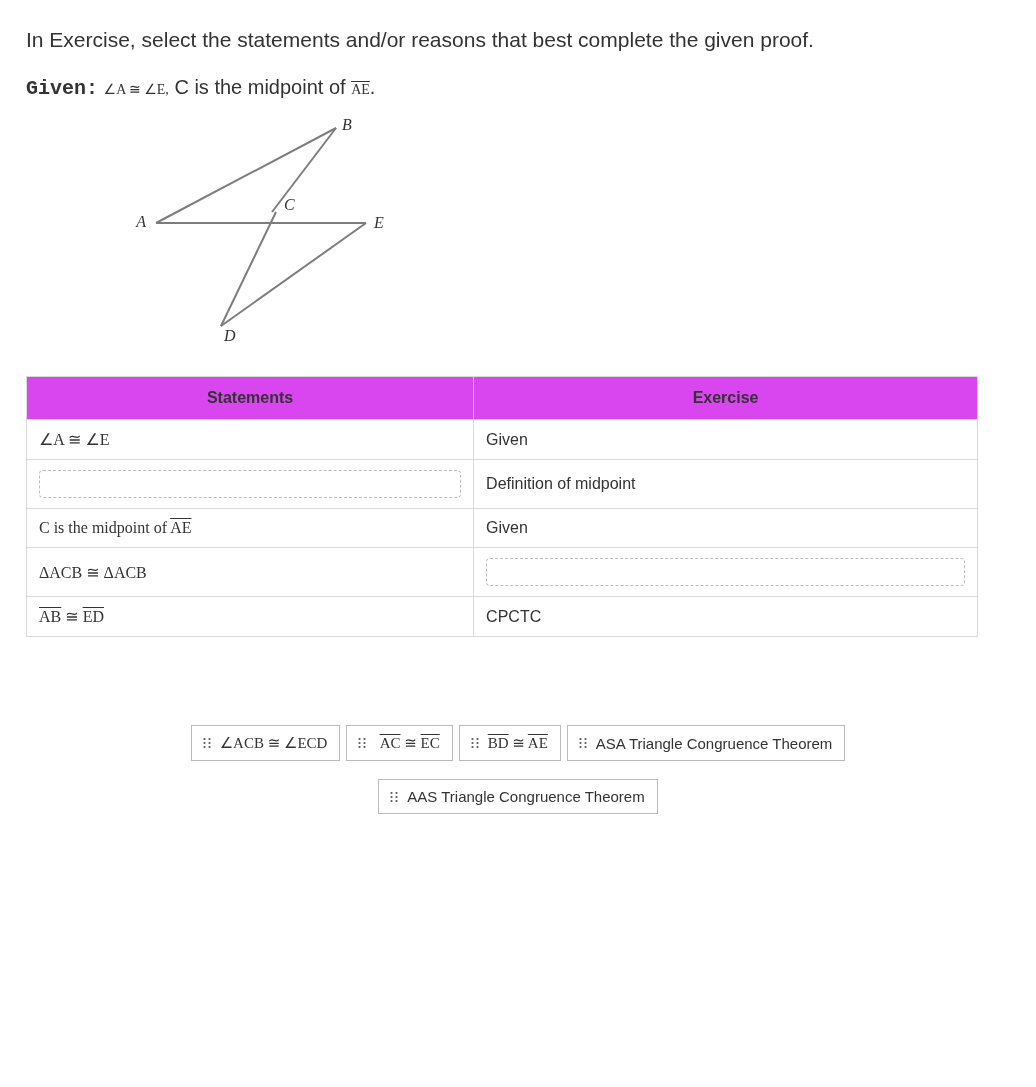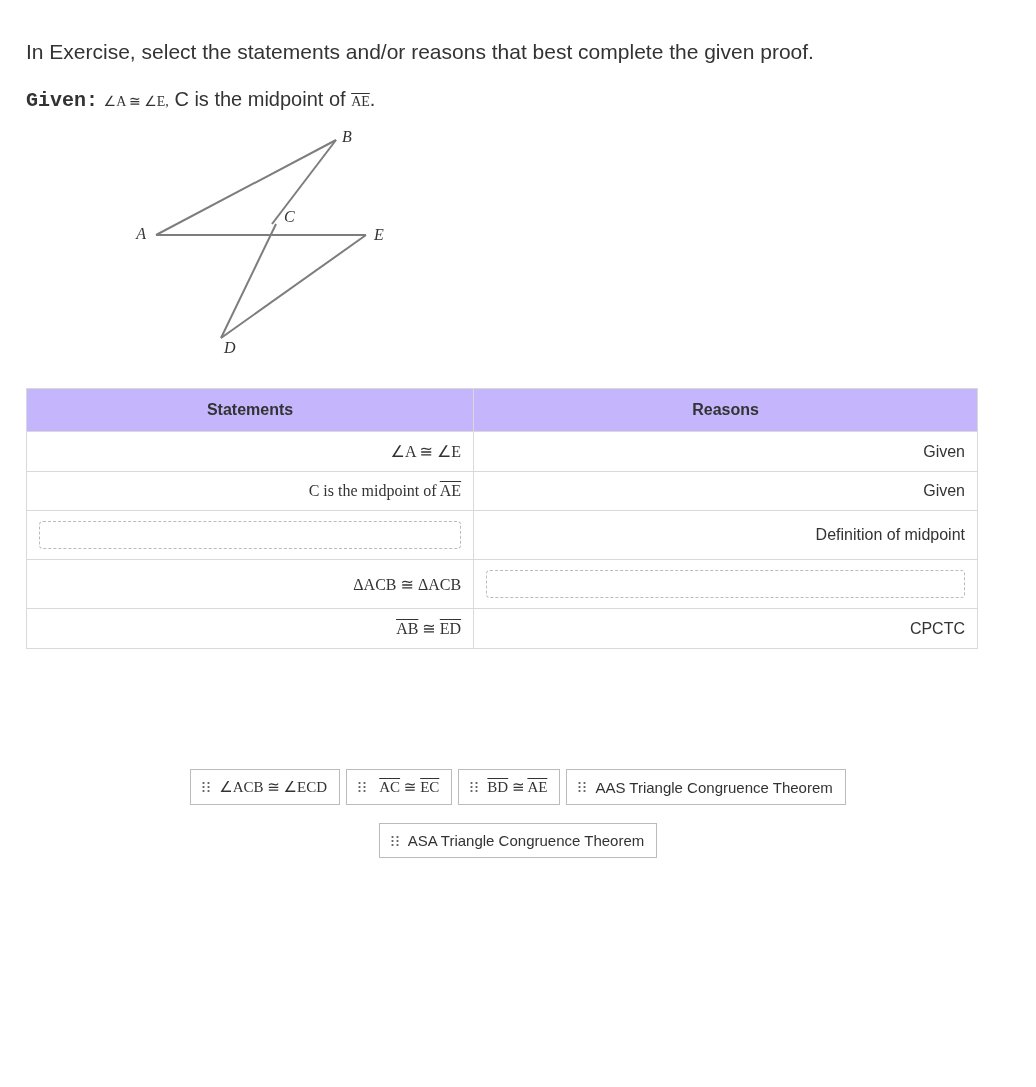--- a/index.html
+++ b/index.html
@@ -9,21 +9,21 @@
     font-family: Arial, Helvetica, sans-serif;
     background: #fff;
   }
   .page {
     width: 1036px;
     padding: 20px 26px;
   }
   .instr {
     font-size: 21px;
     color: #333;
-    margin: 18px 0 22px 0;
+    margin: 6px 0 22px 0;
     line-height: 1.35;
   }
   .given, .prove {
     font-size: 20px;
     color: #333;
     margin: 10px 0 18px 0;
   }
   .lbl { font-weight: bold; font-family: Liberation Mono, monospace; }
   .mi { font-family: 'Times New Roman', serif; }
   .ovl { text-decoration: overline; }
@@ -32,46 +32,46 @@
   .figwrap { margin: 6px 0 24px 0; }
 
   table.proof {
     border-collapse: collapse;
     width: 952px;
     margin-top: 10px;
   }
   table.proof th, table.proof td {
     border: 1px solid #d9d9d9;
     padding: 10px 12px;
-    text-align: right;
+    text-align: left;
     font-size: 16px;
     color: #333;
     background: #fff;
     vertical-align: middle;
   }
   table.proof th {
     text-align: center;
     font-weight: bold;
-    background: #c4b5fd;
+    background: #d946ef;
     padding: 12px;
   }
   table.proof td.stcol { width: 470px; }
   table.proof td.rncol { width: 532px; }
 
   .dropzone {
     border: 1.5px dashed #bbb;
     border-radius: 4px;
     height: 28px;
     width: 100%;
     background: #fff;
   }
   td.padcell { padding: 18px 10px; }
 
   .tilebar {
-    margin-top: 120px;
+    margin-top: 88px;
     display: flex;
     flex-wrap: wrap;
     gap: 6px;
     justify-content: center;
     row-gap: 18px;
     padding: 0 30px;
   }
   .tile {
     border: 1px solid #bbb;
     background: #fff;
@@ -122,39 +122,39 @@
         <text x="198" y="223">D</text>
         <text x="348" y="110">E</text>
       </g>
     </svg>
   </div>
 
   <table class="proof">
     <thead>
       <tr>
         <th>Statements</th>
-        <th>Reasons</th>
+        <th>Exercise</th>
       </tr>
     </thead>
     <tbody>
       <tr>
         <td class="stcol"><span class="mi">∠A ≅ ∠E</span></td>
         <td class="rncol"><span>Given</span></td>
       </tr>
       <tr>
+        <td class="stcol padcell">
+            <div class="dropzone"></div>
+          </td>
+        <td class="rncol"><span>Definition of midpoint</span></td>
+      </tr>
+      <tr>
         <td class="stcol">
           <span class="mi">C is the midpoint of  </span><span class="mi ovl">AE</span>
         </td>
         <td class="rncol"><span>Given</span></td>
-      </tr>
-      <tr>
-        <td class="stcol padcell">
-            <div class="dropzone"></div>
-          </td>
-        <td class="rncol"><span>Definition of midpoint</span></td>
       </tr>
       <tr>
         <td class="stcol"><span class="mi">ΔACB ≅ ΔACB</span></td>
         <td class="rncol padcell">
             <div class="dropzone"></div>
           </td>
       </tr>
       <tr>
         <td class="stcol">
           <span class="mi ovl">AB</span><span class="mi"> ≅ </span><span class="mi ovl">ED</span>
@@ -172,21 +172,21 @@
     <div class="tile">
       <span class="grip"></span>
       <span>&nbsp;<span class="mi ovl">AC</span><span class="mi"> ≅ </span><span class="mi ovl">EC</span></span>
     </div>
     <div class="tile">
       <span class="grip"></span>
       <span><span class="mi ovl">BD</span><span class="mi"> ≅ </span><span class="mi ovl">AE</span></span>
     </div>
     <div class="tile">
       <span class="grip"></span>
-      <span>AAS Triangle Congruence Theorem</span>
+      <span>ASA Triangle Congruence Theorem</span>
     </div>
     <div class="tile">
       <span class="grip"></span>
-      <span>ASA Triangle Congruence Theorem</span>
+      <span>AAS Triangle Congruence Theorem</span>
     </div>
   </div>
 
 </div>
 
 </body></html>

